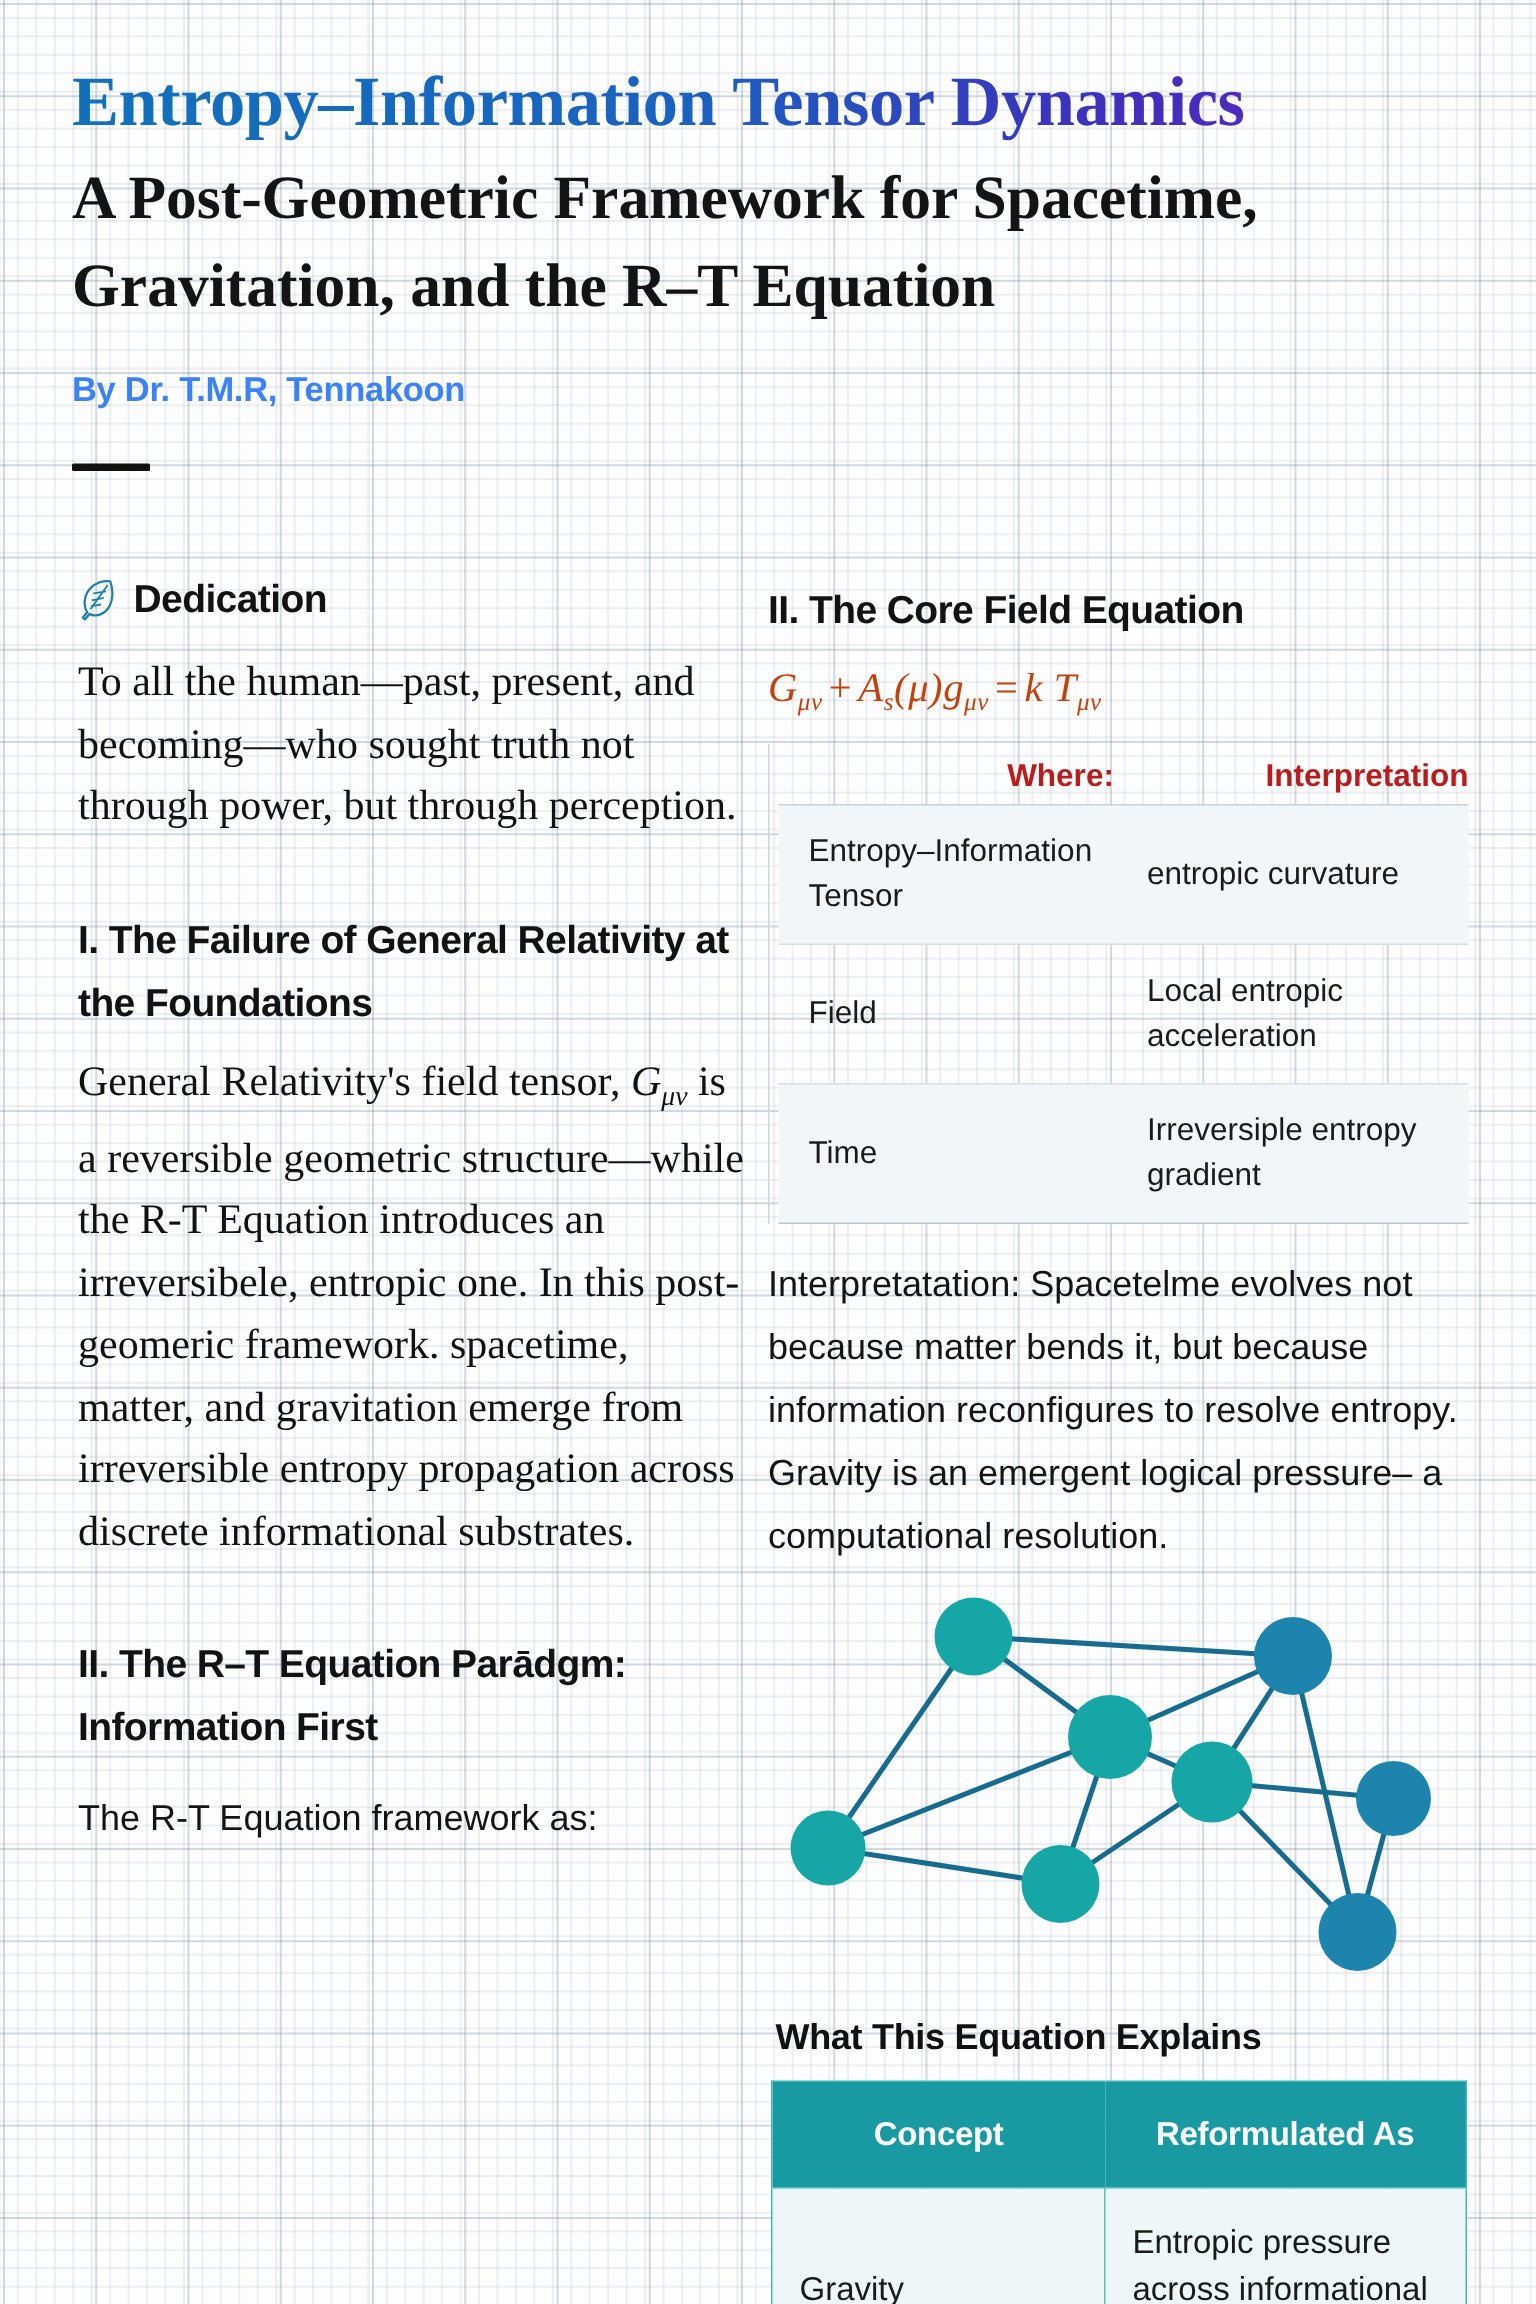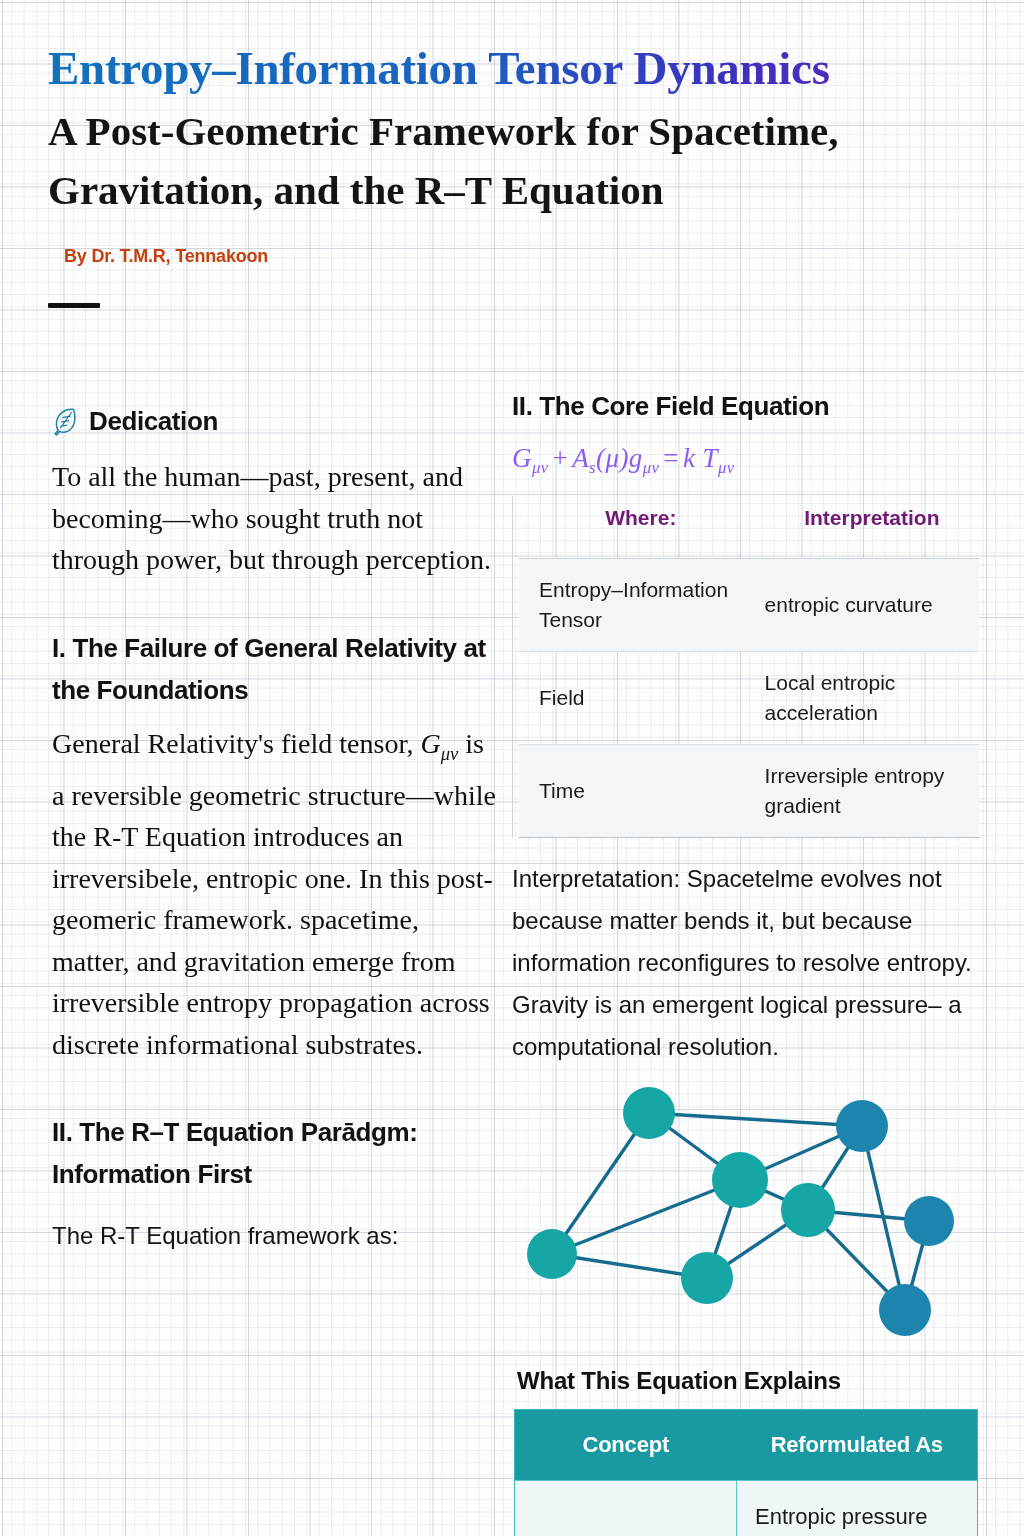--- a/index.html
+++ b/index.html
@@ -43,32 +43,32 @@
     font-family:"Liberation Serif", serif;
     font-size:41px;
     line-height:59px;
     color:#141414;
     margin:6px 0 0 0;
     max-width:930px;
   }
   .byline{
     font-family:"Liberation Sans", sans-serif;
     font-weight:700;
-    font-size:18px;
-    color:#c2410c;
-    margin:26px 0 0 16px;
+    font-size:23px;
+    color:#3b82f6;
+    margin:26px 0 0 0;
     letter-spacing:-0.2px;
   }
   .rule{
     width:52px;height:5px;background:#111;
     margin-top:36px;border-radius:1px;
   }
 
   
-  .col-left{position:absolute;left:52px;top:400px;width:450px;}
+  .col-left{position:absolute;left:52px;top:378px;width:450px;}
   .col-right{position:absolute;left:512px;top:385px;width:500px;}
 
   .h-sec{
     font-family:"Liberation Sans", sans-serif;
     font-weight:700;font-size:26px;line-height:42px;
     color:#121212;margin:0;letter-spacing:-0.4px;
   }
   .h-ded{display:flex;align-items:center;gap:11px;margin:0 0 14px 0;}
   .feather{width:26px;height:30px;flex:0 0 auto;display:block;}
 
@@ -99,32 +99,32 @@
   }
   ul.bul li.wrap{white-space:normal;}
   ul.bul li:before{
     content:"";position:absolute;left:6px;top:17px;
     width:7px;height:7px;border-radius:50%;background:#141414;
   }
 
   
   .equation{
     font-family:"Liberation Serif", serif;
-    font-style:italic;font-size:27px;color:#8b5cf6;
+    font-style:italic;font-size:27px;color:#c2410c;
     margin:16px 0 18px 0;letter-spacing:0.4px;
   }
   .equation sub{font-size:0.62em;font-style:italic;}
   .equation .op{font-style:normal;padding:0 4px;}
 
   
   .wtable{width:460px;margin-left:6px;border-collapse:collapse;}
   .wtable th{
     font-family:"Liberation Sans", sans-serif;
-    font-weight:700;font-size:21px;color:#701a75;
-    text-align:center;padding:10px 0 28px 20px;
+    font-weight:700;font-size:21px;color:#b91c1c;
+    text-align:right;padding:10px 0 6px 20px;
     border-bottom:1.5px solid #c9d2d8;
   }
   .wtable th.c2{padding-left:22px;}
   .wtable td{
     font-family:"Liberation Sans", sans-serif;
     font-size:21px;line-height:30px;color:#1a1a1a;
     padding:16px 10px 16px 20px;vertical-align:middle;
     border-bottom:1.3px solid #d7dee3;
   }
   .wtable td.c2{padding-left:22px;}

